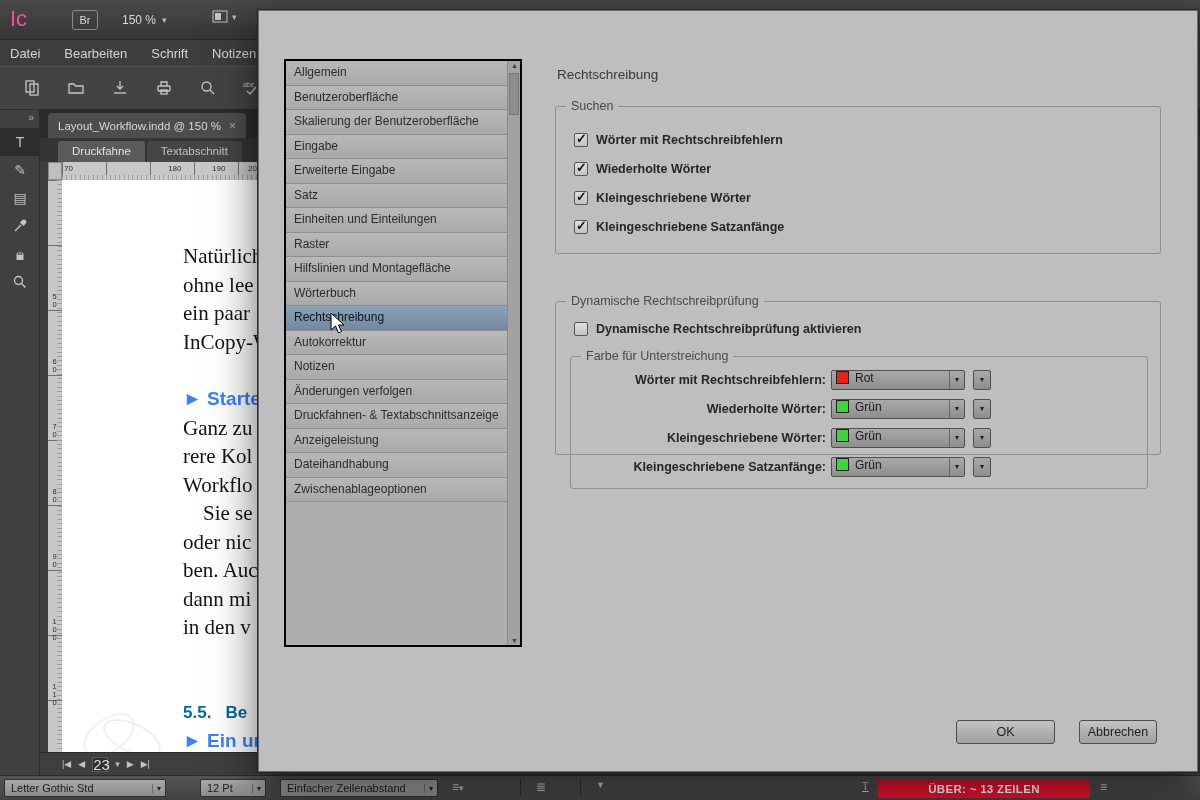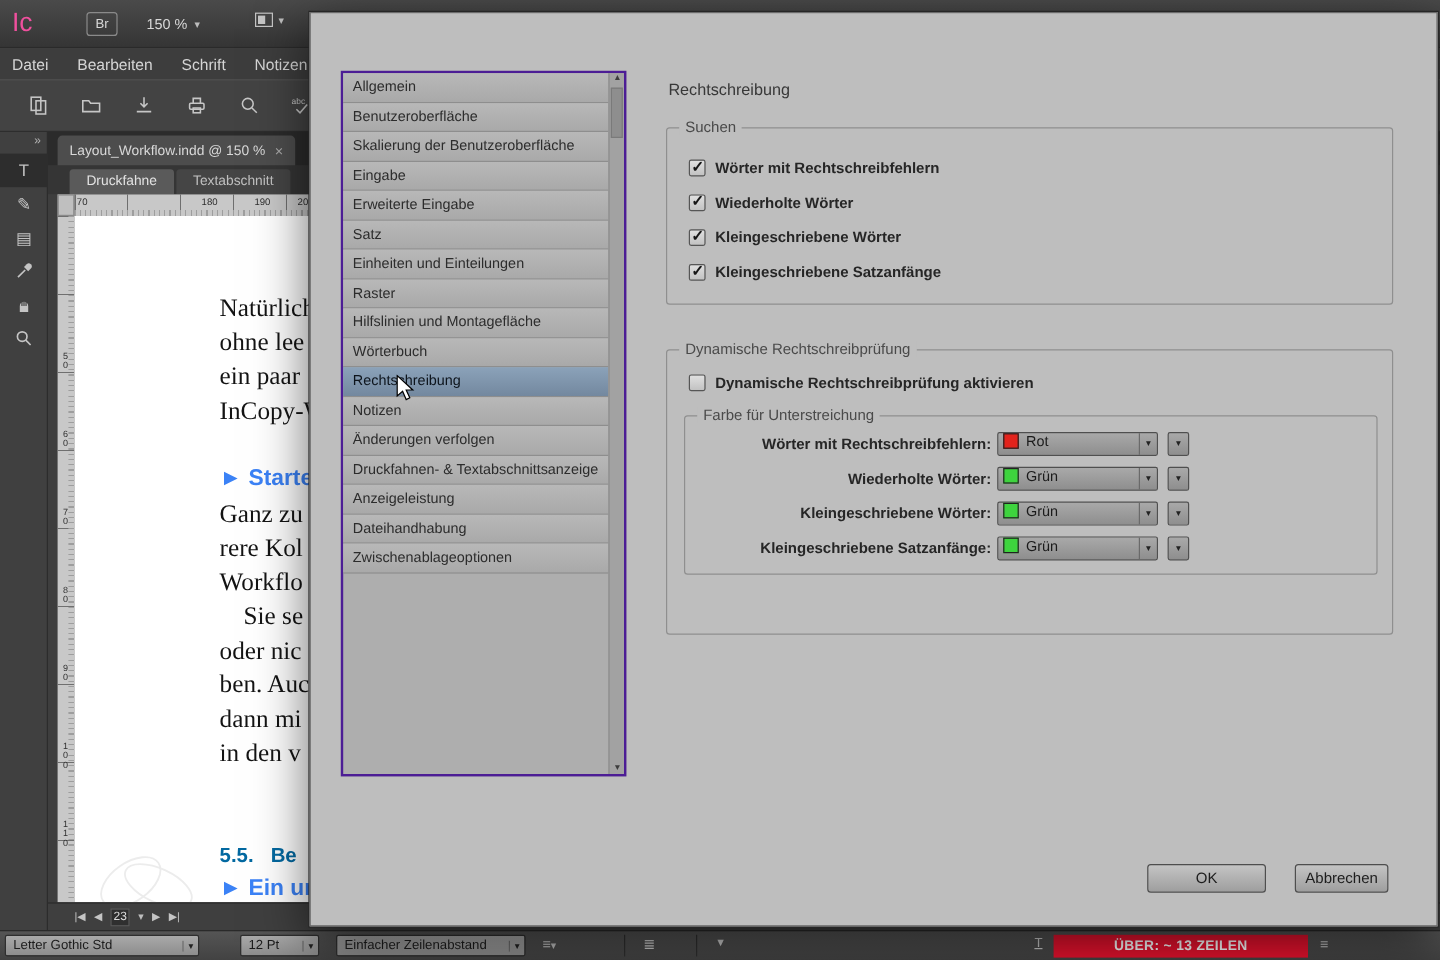--- a/index.html
+++ b/index.html
@@ -74,21 +74,21 @@
   .line.h2{font-family:Liberation Sans, sans-serif;font-weight:bold;color:#3b82f6;font-size:19px;}
   .line.h1{font-family:"Liberation Sans",sans-serif;font-weight:bold;color:#0369a1;font-size:17px;}
   .line.gap1{margin-top:29px;}
   .line.gap2{margin-top:57px;}
   .watermark{position:absolute;left:-8px;top:500px;opacity:.5;}
 
   .pagenav{position:absolute;left:40px;top:752px;width:1160px;height:23px;background:#3f3f3f;
            border-top:1px solid #2a2a2a;display:flex;align-items:center;gap:7px;padding-left:22px;}
   .pn-btn{color:#c4c4c4;font-size:9px;}
   .pn-box{width:16px;height:15px;background:#2f2f2f;border:1px solid #5a5a5a;color:#ddd;
-          font-size:10px;text-align:center;line-height:13px;}
+          font-size:15px;text-align:center;line-height:13px;}
 
   
   .statusbar{position:absolute;left:0;top:775px;width:1200px;height:25px;
              background:linear-gradient(#555,#424242);border-top:1px solid #2a2a2a;}
   .sb-combo{position:absolute;top:3px;height:18px;background:linear-gradient(#a9a9a9,#8d8d8d);
             border:1px solid #2f2f2f;border-radius:2px;color:#1c1c1c;font-size:11px;
             display:flex;align-items:center;}
   .sb-combo .txt{flex:1;padding:0 6px;white-space:nowrap;overflow:hidden;}
   .sb-combo .arr{width:13px;border-left:1px solid #6d6d6d;text-align:center;font-size:8px;color:#222;}
   .sb-icon{position:absolute;top:4px;color:#c9c9c9;font-size:12px;}
@@ -98,38 +98,38 @@
                  color:#fff;font-weight:bold;font-size:11.5px;display:flex;align-items:center;
                  justify-content:center;letter-spacing:.3px;}
 
   
   .dialog{position:absolute;left:258px;top:10px;width:940px;height:762px;background:#bebebe;
           border:1px solid #6b6b6b;box-shadow:0 0 0 1px #262626,0 14px 42px rgba(0,0,0,.6);z-index:50;}
   .dlg-title{position:absolute;left:0;top:0;width:100%;height:33px;
              background:linear-gradient(#b4b4b4,#7e7e7e);border-bottom:1px solid #5a5a5a;
              color:#1e1e1e;font-size:13px;font-weight:bold;line-height:32px;padding-left:12px;}
   .pref-list{position:absolute;left:25px;top:48px;width:238px;height:588px;background:#aeaeae;
-             border:2px solid #4c1d95;}
+             border:2px solid #000000;}
   .pref-item{height:24.5px;line-height:23.5px;padding-left:8px;font-size:12px;color:#2c2c2c;
              background:linear-gradient(#b8b8b8,#a9a9a9);border-bottom:1px solid #8e8e8e;
              white-space:nowrap;overflow:hidden;width:221px;}
   .pref-item.selected{background:linear-gradient(#8ba2b9,#73889f);color:#0d141c;}
   .list-scroll{position:absolute;right:0;top:0;width:13px;height:100%;background:#a2a2a2;
                border-left:1px solid #8b8b8b;}
   .ls-arrow{position:absolute;left:0;width:13px;text-align:center;font-size:7px;color:#3c3c3c;}
   .ls-up{top:1px;} .ls-down{bottom:1px;}
   .ls-thumb{position:absolute;left:1px;top:12px;width:10px;height:42px;background:#8e8e8e;
             border:1px solid #7a7a7a;}
 
   .panel-heading{position:absolute;left:298px;top:56px;font-size:13.5px;color:#383838;}
   .groupbox{position:absolute;border:1px solid #8f8f8f;border-radius:3px;}
   .group-title{position:absolute;top:-8px;left:10px;background:#bebebe;padding:0 5px;
                font-size:12.5px;color:#4a4a4a;}
   .grp-suchen{left:296px;top:95px;width:606px;height:148px;}
-  .grp-dyn{left:296px;top:280px;width:606px;height:238px;}
+  .grp-dyn{left:296px;top:290px;width:606px;height:154px;}
   .grp-farbe{left:14px;top:54px;width:578px;height:133px;}
 
   .cb-row{position:absolute;left:18px;display:flex;align-items:center;gap:8px;}
   .checkbox{width:14px;height:14px;background:linear-gradient(#e0e0e0,#c2c2c2);
             border:1px solid #565656;border-radius:2px;position:relative;}
   .checkbox.checked::after{content:"✓";position:absolute;left:1px;top:-3px;font-size:13px;
             font-weight:bold;color:#161616;}
   .cb-label{font-size:12.5px;font-weight:bold;color:#262626;}
   .suchen-rows .cb-row:nth-of-type(1){top:26px}.suchen-rows .cb-row:nth-of-type(2){top:55px}
   .suchen-rows .cb-row:nth-of-type(3){top:84px}.suchen-rows .cb-row:nth-of-type(4){top:113px}
@@ -339,20 +339,21 @@
           <div class="pref-item">Benutzeroberfläche</div>
           <div class="pref-item">Skalierung der Benutzeroberfläche</div>
           <div class="pref-item">Eingabe</div>
           <div class="pref-item">Erweiterte Eingabe</div>
           <div class="pref-item">Satz</div>
           <div class="pref-item">Einheiten und Einteilungen</div>
           <div class="pref-item">Raster</div>
           <div class="pref-item">Hilfslinien und Montagefläche</div>
           <div class="pref-item">Wörterbuch</div>
           <div class="pref-item selected">Rechtschreibung</div>
+          <div class="pref-item">Autokorrektur</div>
           <div class="pref-item">Notizen</div>
           <div class="pref-item">Änderungen verfolgen</div>
           <div class="pref-item">Druckfahnen- &amp; Textabschnittsanzeige</div>
           <div class="pref-item">Anzeigeleistung</div>
           <div class="pref-item">Dateihandhabung</div>
           <div class="pref-item">Zwischenablageoptionen</div>
       </div>
       <div class="list-scroll">
         <span class="ls-arrow ls-up">▲</span>
         <span class="ls-thumb"></span>

